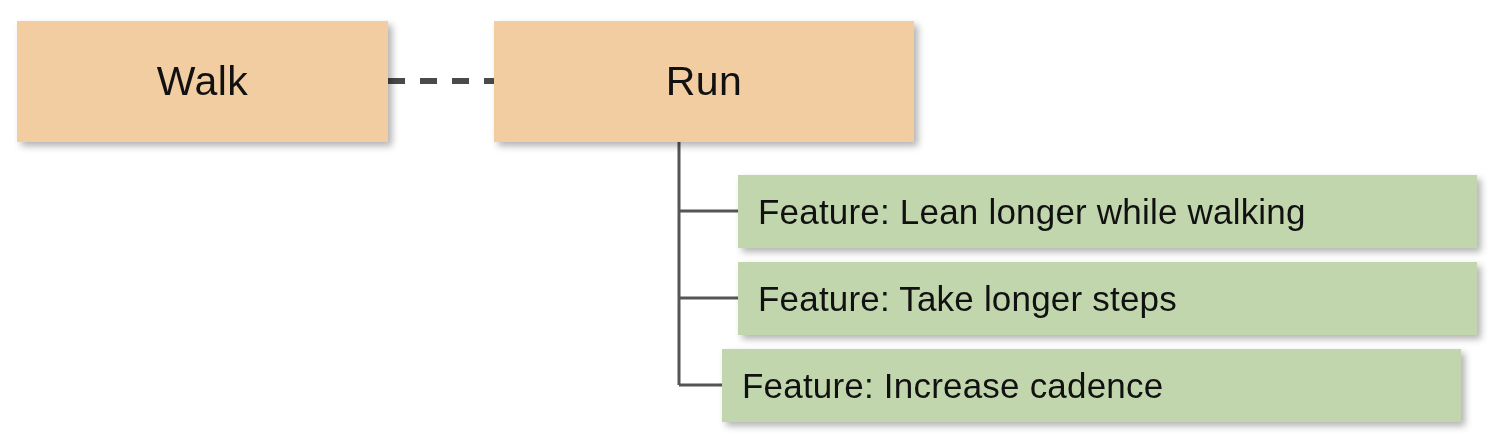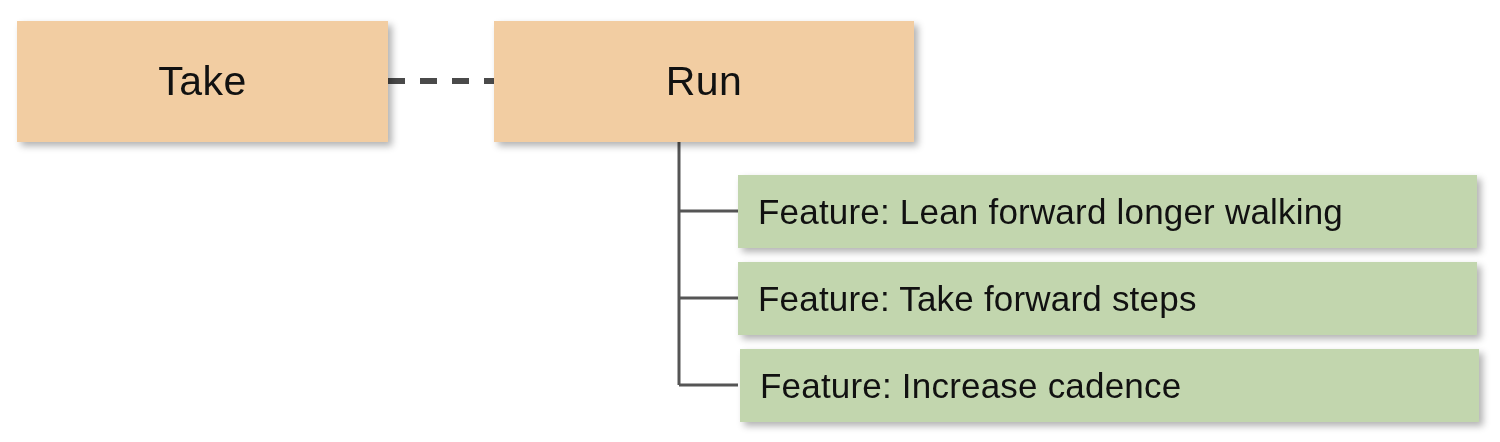--- a/index.html
+++ b/index.html
@@ -59,53 +59,53 @@
   .node-label {
     white-space: nowrap;
     line-height: 1;
   }
 
   
   #node-walk       { left: 17px;  top: 21px;  width: 371px; height: 121px; }
   #node-run        { left: 494px; top: 21px;  width: 420px; height: 121px; }
   #node-feature-0  { left: 738px; top: 175px; width: 739px; height: 73px; }
   #node-feature-1  { left: 738px; top: 262px; width: 739px; height: 73px; }
-  #node-feature-2  { left: 740px; top: 349px; width: 739px; height: 73px; }
+  #node-feature-2  { left: 722px; top: 349px; width: 739px; height: 73px; }
 </style>
 </head>
 <body>
 
 <div id="canvas">
 
   <svg id="edges" viewBox="0 0 1500 442" width="1500" height="442" xmlns="http://www.w3.org/2000/svg">
 
     <line x1="388" y1="81" x2="494" y2="81" stroke="#4a4a4a" stroke-width="6" stroke-dasharray="17 15" stroke-linecap="butt"></line>
 
     <line x1="679" y1="142" x2="679" y2="385" stroke="#555555" stroke-width="3"></line>
 
     <line x1="679" y1="211" x2="738" y2="211" stroke="#555555" stroke-width="3"></line>
 
     <line x1="679" y1="298" x2="738" y2="298" stroke="#555555" stroke-width="3"></line>
 
     <line x1="679" y1="385" x2="738" y2="385" stroke="#555555" stroke-width="3"></line>
   </svg>
 
   <div id="node-walk" class="node node--concept">
-    <span class="node-label">Take</span>
+    <span class="node-label">Walk</span>
   </div>
 
   <div id="node-run" class="node node--concept">
     <span class="node-label">Run</span>
   </div>
 
   <div id="node-feature-0" class="node node--feature">
-    <span class="node-label">Feature: Lean forward longer walking</span>
+    <span class="node-label">Feature: Lean longer while walking</span>
   </div>
 
   <div id="node-feature-1" class="node node--feature">
-    <span class="node-label">Feature: Take forward steps</span>
+    <span class="node-label">Feature: Take longer steps</span>
   </div>
 
   <div id="node-feature-2" class="node node--feature">
     <span class="node-label">Feature: Increase cadence</span>
   </div>
 
 </div>
 
 </body></html>

